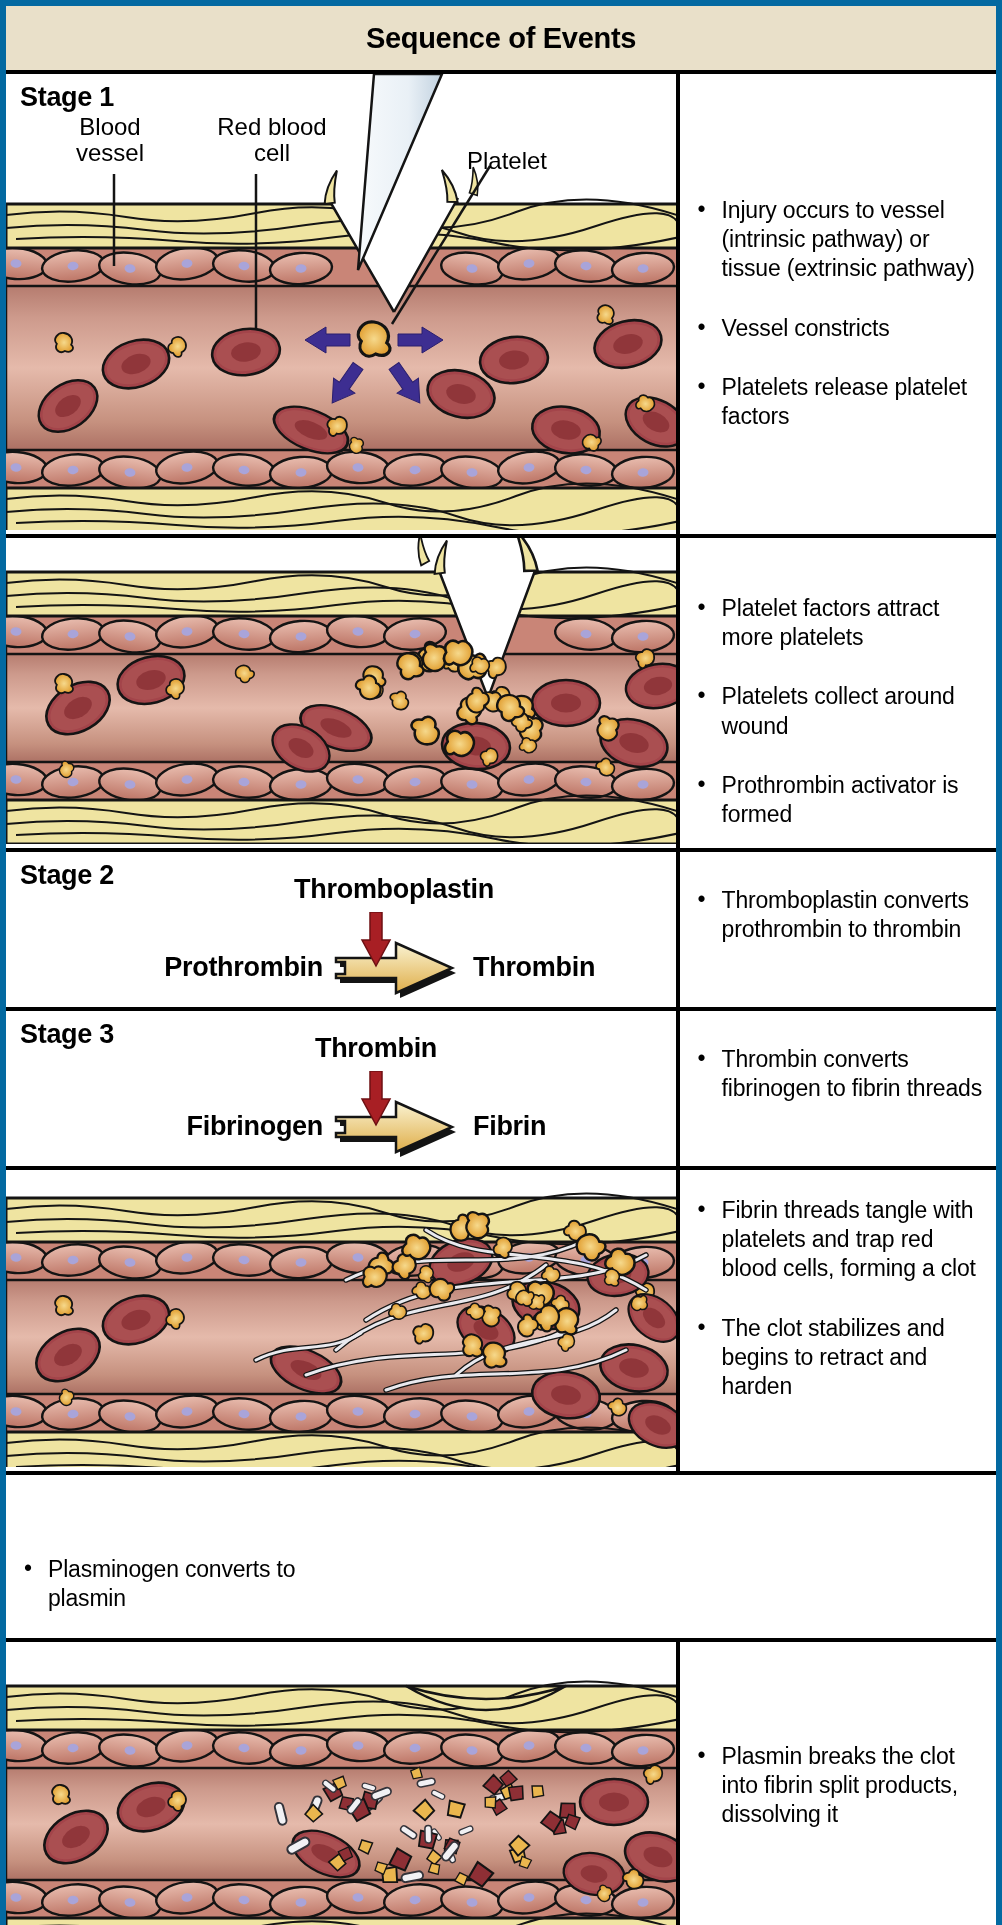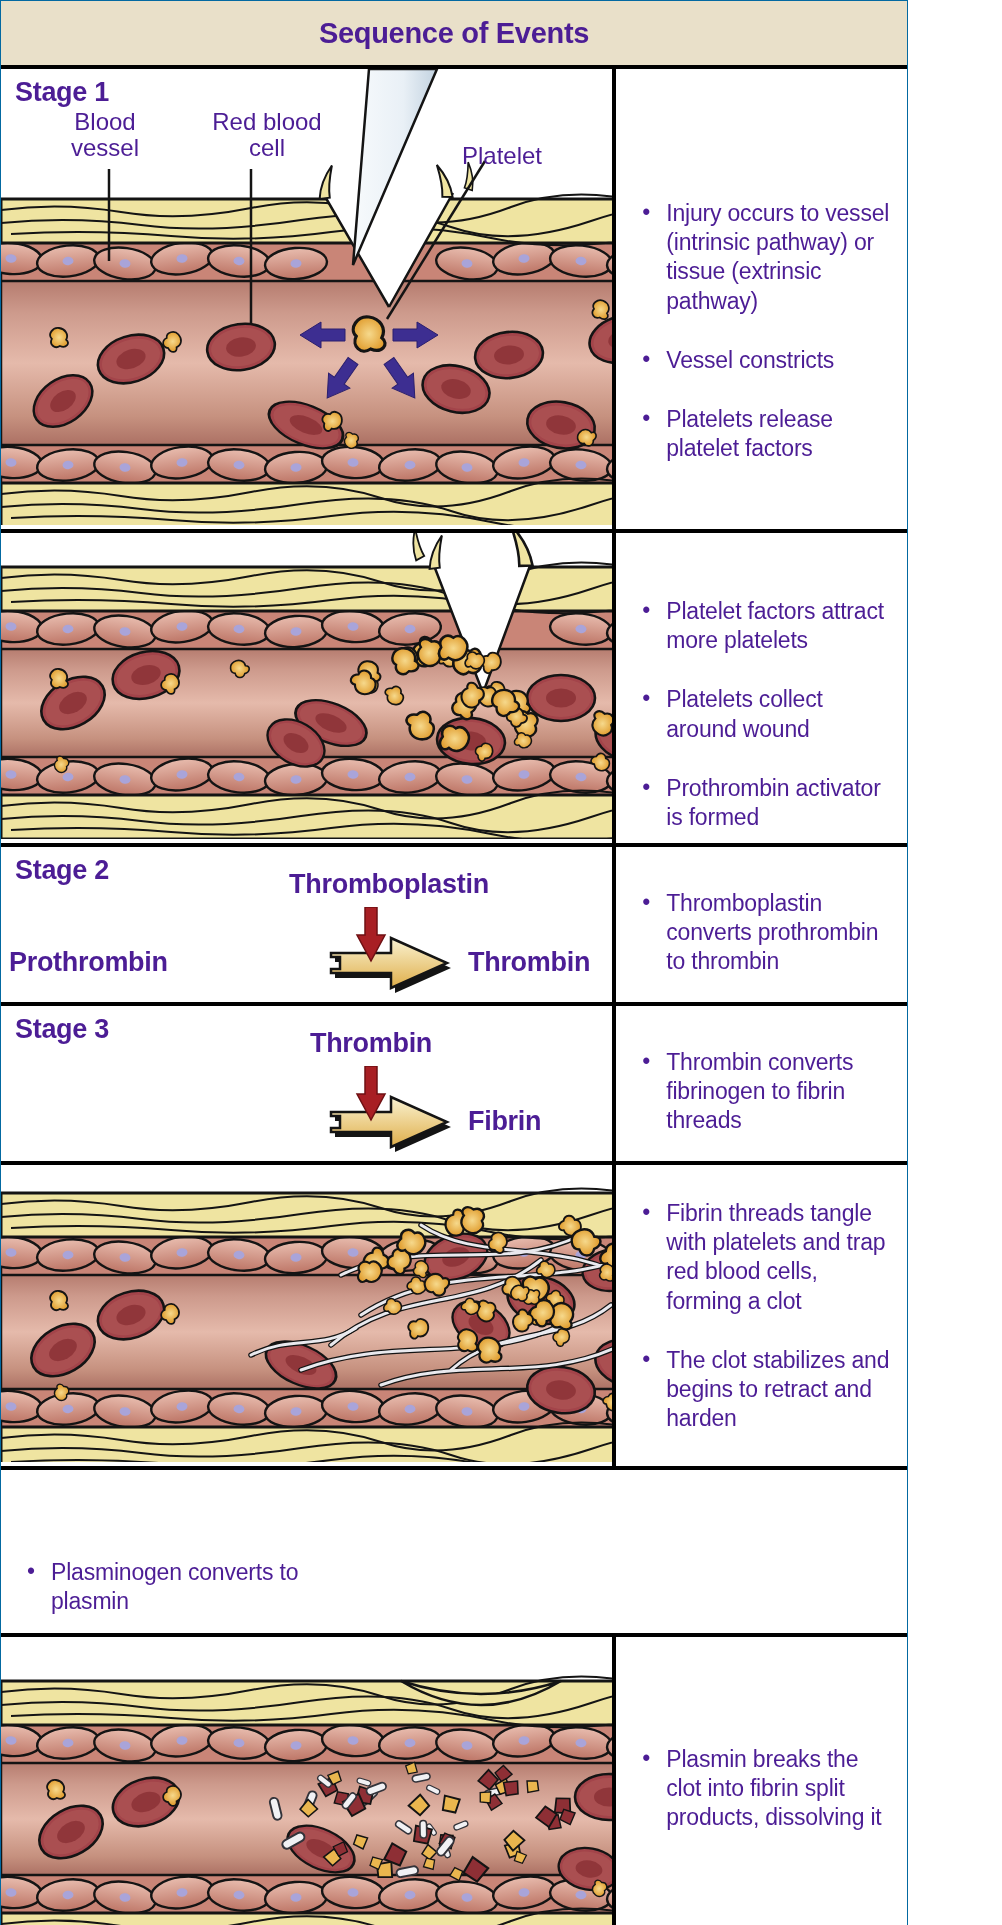--- a/index.html
+++ b/index.html
@@ -1,36 +1,36 @@
 <!DOCTYPE html>
 <html><head>
 <meta charset="utf-8">
 <style>
   html,body{margin:0;padding:0;background:#fff}
-  .wrap{width:908px;height:1925px;box-sizing:border-box;border:1px solid #0369a1;
-        background:#fff;position:relative;font-family:"Liberation Sans",sans-serif;color:#4c1d95}
+  .wrap{width:1002px;height:1925px;box-sizing:border-box;border:6px solid #0369a1;
+        background:#fff;position:relative;font-family:"Liberation Sans",sans-serif;color:#000000}
   .hdr{height:64px;background:#e9e0c9;border-bottom:4px solid #000;
        display:flex;align-items:center;justify-content:center}
   .hdr span{font-size:29px;font-weight:bold;letter-spacing:-0.3px}
   .row{display:flex;border-bottom:4px solid #000}
   .row.last{border-bottom:none}
   .cl{width:671px;border-right:4px solid #000;position:relative;overflow:hidden;background:#fff}
   .cr{width:317px;position:relative;box-sizing:border-box;padding-left:16px;padding-right:6px;background:#fff}
   .cl svg.panel{display:block}
   .stage-label{position:absolute;top:8px;left:14px;font-size:27px;font-weight:bold;z-index:5;letter-spacing:-0.3px}
   .lbl{position:absolute;font-size:24px;line-height:1.1;text-align:center;z-index:4}
-  .cr ul{list-style:none;margin:8px;padding:0}
+  .cr ul{list-style:none;margin:0;padding:0}
   .cr li{position:relative;padding-left:26px;max-width:280px;font-size:23px;
          line-height:1.27;margin-bottom:30px;letter-spacing:-0.2px}
   .cr li::before{content:"\2022";position:absolute;left:2px;top:-1px}
   .pt-r1{padding-top:122px}.pt-r2{padding-top:56px}.pt-r3{padding-top:34px}
   .pt-r4{padding-top:34px}.pt-r5{padding-top:26px}.pt-r6{padding-top:80px}.pt-r7{padding-top:100px}
   .rxw{position:absolute;font-weight:bold;font-size:27px;letter-spacing:-0.3px;z-index:3;white-space:nowrap}
   .rx-enzyme{transform:translateX(-50%)}
-  .rx-from{left:8px;width:317px;text-align:left}
+  .rx-from{left:0;width:317px;text-align:right}
   .arr{position:absolute;z-index:2}
   .arr.red{z-index:4}
 </style>
 </head>
 <body>
 
 <svg width="0" height="0" style="position:absolute" aria-hidden="true">
   <defs>
     <linearGradient id="mcg" x1="0" y1="0" x2="0" y2="1">
       <stop offset="0" stop-color="#e8bcae"></stop>
@@ -307,20 +307,21 @@
     </div>
   </div>
 
   <div class="row" style="height:155px">
     <div class="cl">
       <span class="stage-label">Stage 3</span>
       <span class="rxw rx-enzyme" style="left:370px;top:22px">Thrombin</span>
       <svg class="arr red" style="left:353px;top:60px" width="34" height="56" viewBox="0 0 34 56">
         <path d="M11,0 H23 V28 H31 L17,54 L3,28 H11 Z" fill="#a81f24" stroke="#6f1013" stroke-width="1.5"></path>
       </svg>
+      <span class="rxw rx-from" style="top:100px">Fibrinogen</span>
       <svg class="arr" style="left:328px;top:88px" width="128" height="62" viewBox="0 0 128 62">
         <path d="M2,18 H62 V3 L118,28 L62,53 V38 H2 V34 H11 V22 H2 Z" transform="translate(4,5)" fill="#141414"></path>
         <path d="M2,18 H62 V3 L118,28 L62,53 V38 H2 V34 H11 V22 H2 Z" fill="url(#gag)" stroke="#141414" stroke-width="2.5"></path>
       </svg>
       <span class="rxw" style="left:467px;top:100px">Fibrin</span>
     </div>
     <div class="cr pt-r4">
       <ul>
         <li>Thrombin converts fibrinogen to fibrin threads</li>
       </ul>

